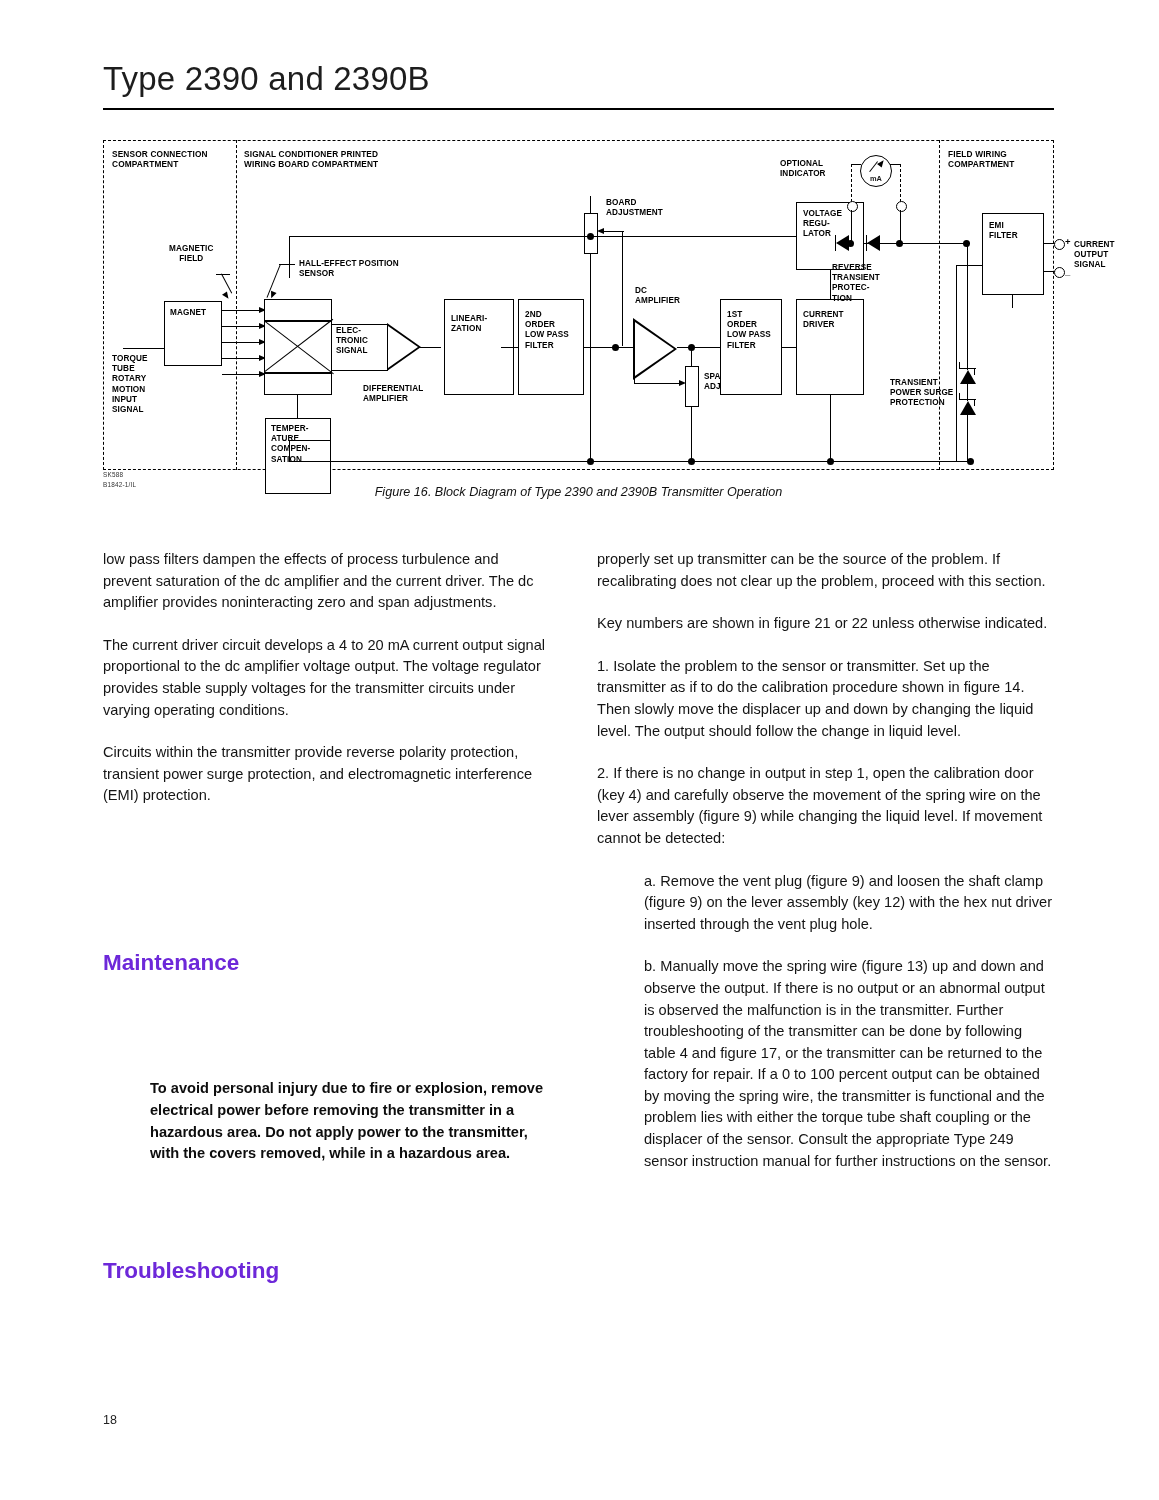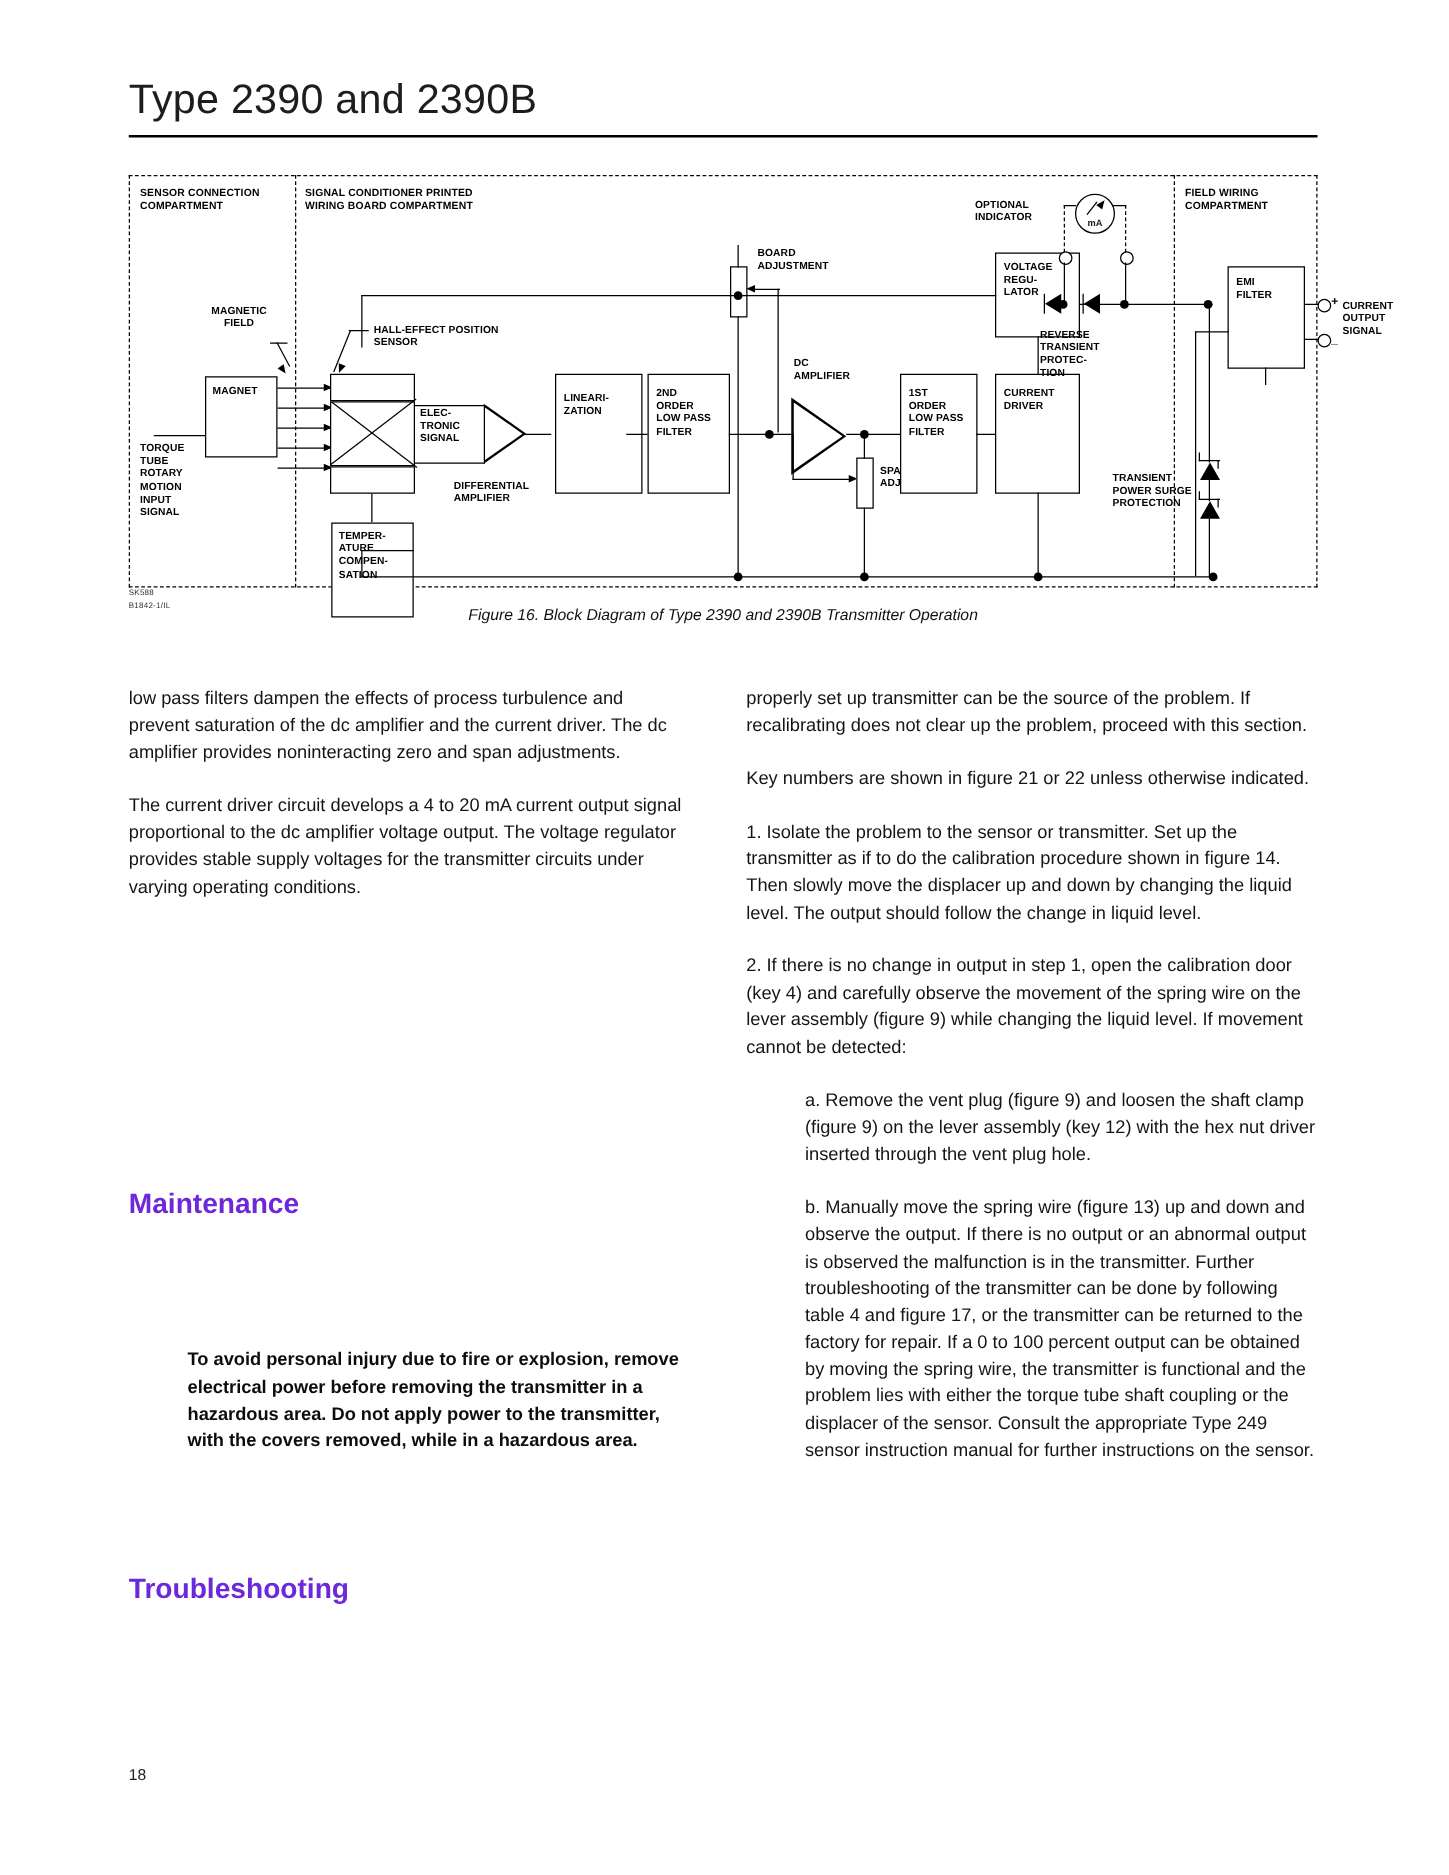--- a/index.html
+++ b/index.html
@@ -361,20 +361,21 @@
 
   <div class="figcodes">
     <div>SK588</div>
     <div>B1842-1/IL</div>
   </div>
   <div class="figcap">Figure 16. Block Diagram of Type 2390 and 2390B Transmitter Operation</div>
 
   <div class="col colL">
     <p>low pass filters dampen the effects of process turbulence and prevent saturation of the dc amplifier and the current driver. The dc amplifier provides noninteracting zero and span adjustments.</p>
     <p>The current driver circuit develops a 4 to 20 mA current output signal proportional to the dc amplifier voltage output. The voltage regulator provides stable supply voltages for the transmitter circuits under varying operating conditions.</p>
+    <p>Circuits within the transmitter provide reverse polarity protection, transient power surge protection, and electromagnetic interference (EMI) protection.</p>
   </div>
 
   <h2 class="sec" style="left:103px;top:950px;">Maintenance</h2>
 
 
   <div class="warn-body">To avoid personal injury due to fire or explosion, remove electrical power before removing the transmitter in a hazardous area. Do not apply power to the transmitter, with the covers removed, while in a hazardous area.</div>
 
   <h2 class="sec" style="left:103px;top:1258px;">Troubleshooting</h2>
 
 

